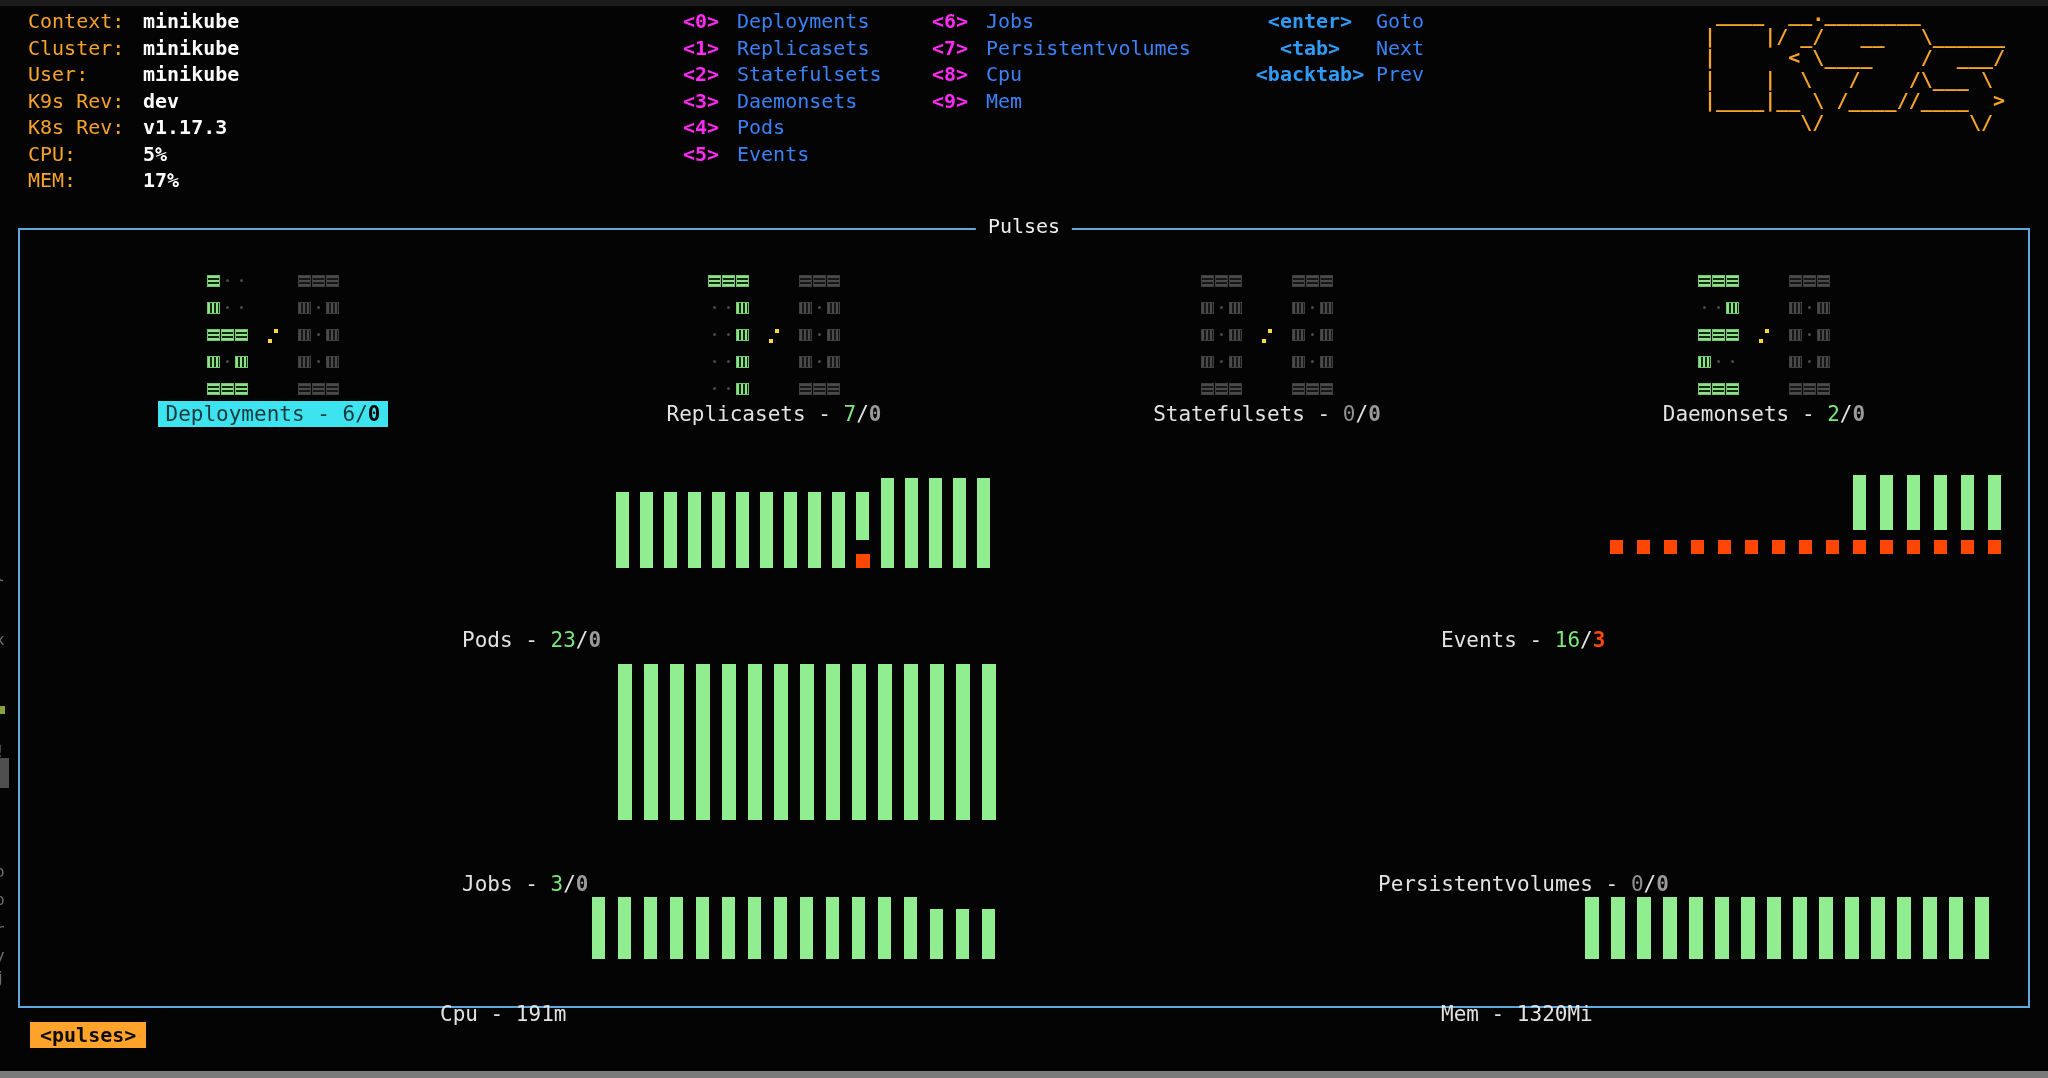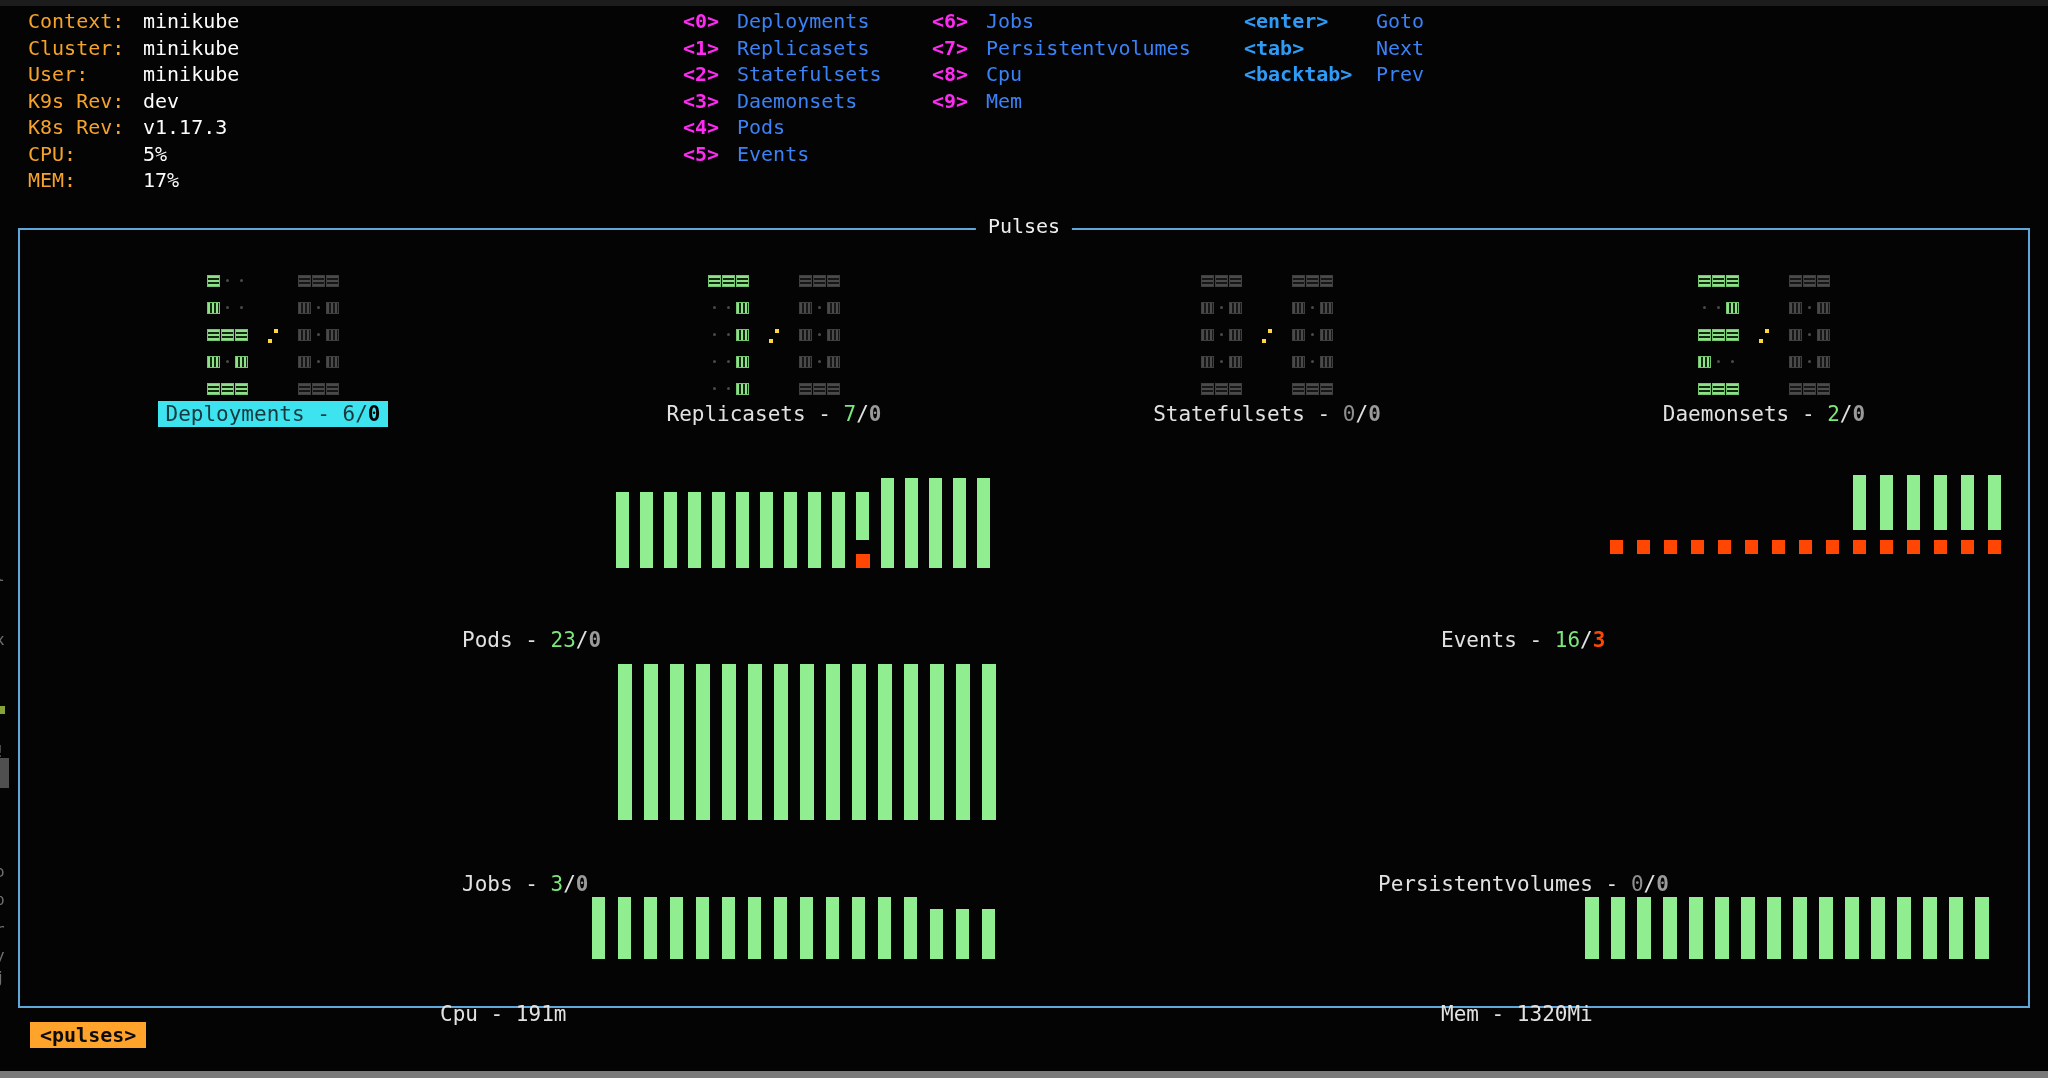--- a/index.html
+++ b/index.html
@@ -4,26 +4,26 @@
 <style>
   html,body{margin:0;padding:0;background:#000;}
   #screen{position:relative;width:2048px;height:1078px;background:#040404;overflow:hidden;
     font-family:"DejaVu Sans Mono",monospace;font-size:20px;color:#e6e6e6;}
   .strip-top{position:absolute;left:0;top:0;width:100%;height:6px;background:#1c1c1c;}
   .strip-bottom{position:absolute;left:0;bottom:0;width:100%;height:7px;background:#7a7a7a;}
 
   
   #info{position:absolute;left:28px;top:8px;line-height:26.5px;white-space:pre;}
   .ilabel{color:#f5a32b;display:inline-block;width:115px;}
-  .ivalue{color:#fdfdfd;font-weight:normal;}
+  .ivalue{color:#fdfdfd;font-weight:bold;}
   .menucol{position:absolute;top:8px;line-height:26.5px;white-space:pre;}
   #menu1{left:683px;} #menu2{left:932px;} #menu3{left:1244px;}
   .mkey{color:#ff2bf2;font-weight:bold;display:inline-block;}
   #menu1 .mkey,#menu2 .mkey{width:54px;}
-  #menu3 .mkey{color:#2e9bf7;width:132px;}
+  #menu3 .mkey{color:#2e9bf7;width:132px;text-align:center;}
   .mlabel{color:#3b82f6;}
   #logo{position:absolute;left:1704px;top:4px;margin:0;color:#f7a42b;font-weight:bold;
     font-size:20px;line-height:21.5px;}
 
   
   #panel{position:absolute;left:18px;top:228px;width:2012px;height:780px;
     border:2px solid #5fa8dc;box-sizing:border-box;}
   #panel-title{position:absolute;left:50%;top:214px;transform:translateX(-50%);
     background:#040404;padding:0 12px;color:#ededed;z-index:3;}
 
@@ -77,20 +77,26 @@
 </head>
 <body>
 
 <div id="screen">
   <div class="strip-top"></div>
 
   <div id="info"><div><span class="ilabel">Context:</span><span class="ivalue">minikube</span></div><div><span class="ilabel">Cluster:</span><span class="ivalue">minikube</span></div><div><span class="ilabel">User:</span><span class="ivalue">minikube</span></div><div><span class="ilabel">K9s Rev:</span><span class="ivalue">dev</span></div><div><span class="ilabel">K8s Rev:</span><span class="ivalue">v1.17.3</span></div><div><span class="ilabel">CPU:</span><span class="ivalue">5%</span></div><div><span class="ilabel">MEM:</span><span class="ivalue">17%</span></div></div>
   <div id="menu1" class="menucol"><div><span class="mkey">&lt;0&gt;</span><span class="mlabel">Deployments</span></div><div><span class="mkey">&lt;1&gt;</span><span class="mlabel">Replicasets</span></div><div><span class="mkey">&lt;2&gt;</span><span class="mlabel">Statefulsets</span></div><div><span class="mkey">&lt;3&gt;</span><span class="mlabel">Daemonsets</span></div><div><span class="mkey">&lt;4&gt;</span><span class="mlabel">Pods</span></div><div><span class="mkey">&lt;5&gt;</span><span class="mlabel">Events</span></div></div>
   <div id="menu2" class="menucol"><div><span class="mkey">&lt;6&gt;</span><span class="mlabel">Jobs</span></div><div><span class="mkey">&lt;7&gt;</span><span class="mlabel">Persistentvolumes</span></div><div><span class="mkey">&lt;8&gt;</span><span class="mlabel">Cpu</span></div><div><span class="mkey">&lt;9&gt;</span><span class="mlabel">Mem</span></div></div>
   <div id="menu3" class="menucol"><div><span class="mkey">&lt;enter&gt;</span><span class="mlabel">Goto</span></div><div><span class="mkey">&lt;tab&gt;</span><span class="mlabel">Next</span></div><div><span class="mkey">&lt;backtab&gt;</span><span class="mlabel">Prev</span></div></div>
+  <pre id="logo"> ____  __.________       
+|    |/ _/   __   \______
+|      &lt; \____    /  ___/
+|    |  \   /    /\___ \ 
+|____|__ \ /____//____  &gt;
+        \/            \/ </pre>
 
   <div id="panel-title">Pulses</div>
   <div id="panel">
       <div class="tile" style="left: 83px; top: 45px;">
         <div class="digits-row">
           <div class="digit">
             <div class="dcell on g h"></div>
             <div class="dcell off"></div>
             <div class="dcell off"></div>
             <div class="dcell on g v"></div>

